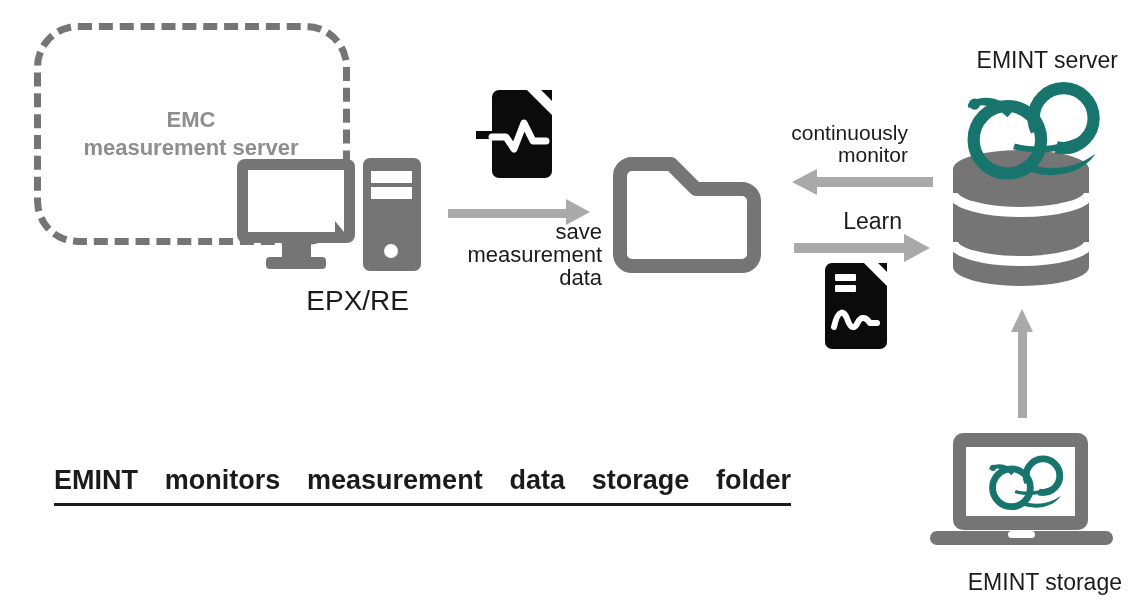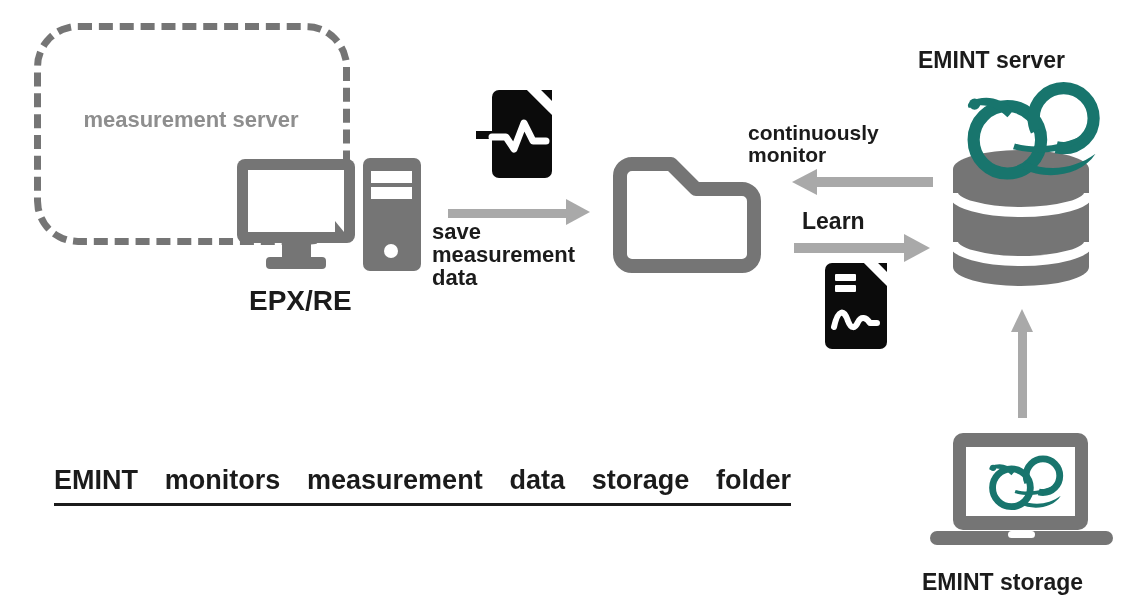--- a/index.html
+++ b/index.html
@@ -6,21 +6,21 @@
     --teal:#18756d; --icon-gray:#757575; --arrow-gray:#a9a9a9;
     --muted:#8e8e8e; --ink:#1b1b1b; --file-black:#0b0b0b;
   }
   *{margin:0;padding:0;box-sizing:border-box;}
   html,body{background:#fff;}
   body{
     width:1130px;height:614px;position:relative;overflow:hidden;
     font-family:"Liberation Sans","DejaVu Sans",sans-serif;font-weight:bold;
   }
   .abs{position:absolute;}
-  .lbl{position:absolute;font-weight:bold;color:var(--ink);text-align:left;}
+  .lbl{position:absolute;font-weight:normal;color:var(--ink);text-align:right;}
   
   .emc-box{
     position:absolute;left:34px;top:23px;width:316px;height:222px;
     border:7px dashed var(--icon-gray);border-radius:44px;
   }
   .emc-label{position:absolute;left:40px;top:106px;width:302px;text-align:center;
     color:var(--muted);font-size:22px;line-height:28px;}
   .epx-label{left:249px;top:285px;width:160px;font-size:28px;}
   .save-label{left:432px;top:220px;width:170px;font-size:22px;line-height:23px;}
   .monitor-label{left:748px;top:122px;width:160px;font-size:21px;line-height:22px;}
@@ -73,20 +73,21 @@
       <path class="logo-fill" d="M64,36 C50,22 32,20 18,28 C16,29 15,32 17,34 C30,28 46,32 58,44 C61,41 63,38 64,36 Z"></path>
       <circle class="logo-fill" cx="23" cy="30" r="6"></circle>
       <path class="logo-fill" d="M66,72 C94,80 126,72 152,56 C128,82 96,86 64,78 Z"></path>
       <path class="logo-fill" d="M78,92 C102,103 130,99 152,83 C136,108 98,111 74,99 Z"></path>
     </symbol>
   </defs>
 </svg>
 
 <div class="emc-box"></div>
 <div class="emc-label">
+  <div>EMC</div>
   <div>measurement server</div>
 </div>
 
 <svg class="abs" style="left:235px;top:157px" width="190" height="115" viewBox="0 0 190 115">
   <rect class="ic" x="2" y="2" width="118" height="84" rx="8"></rect>
   <rect class="wh" x="13" y="13" width="96" height="62"></rect>
   <polygon class="ic" points="100,64 109,75 100,75"></polygon>
   <rect class="ic" x="47" y="84" width="29" height="18"></rect>
   <rect class="ic" x="31" y="100" width="60" height="12" rx="4"></rect>
   <rect class="ic" x="128" y="1" width="58" height="113" rx="7"></rect>

